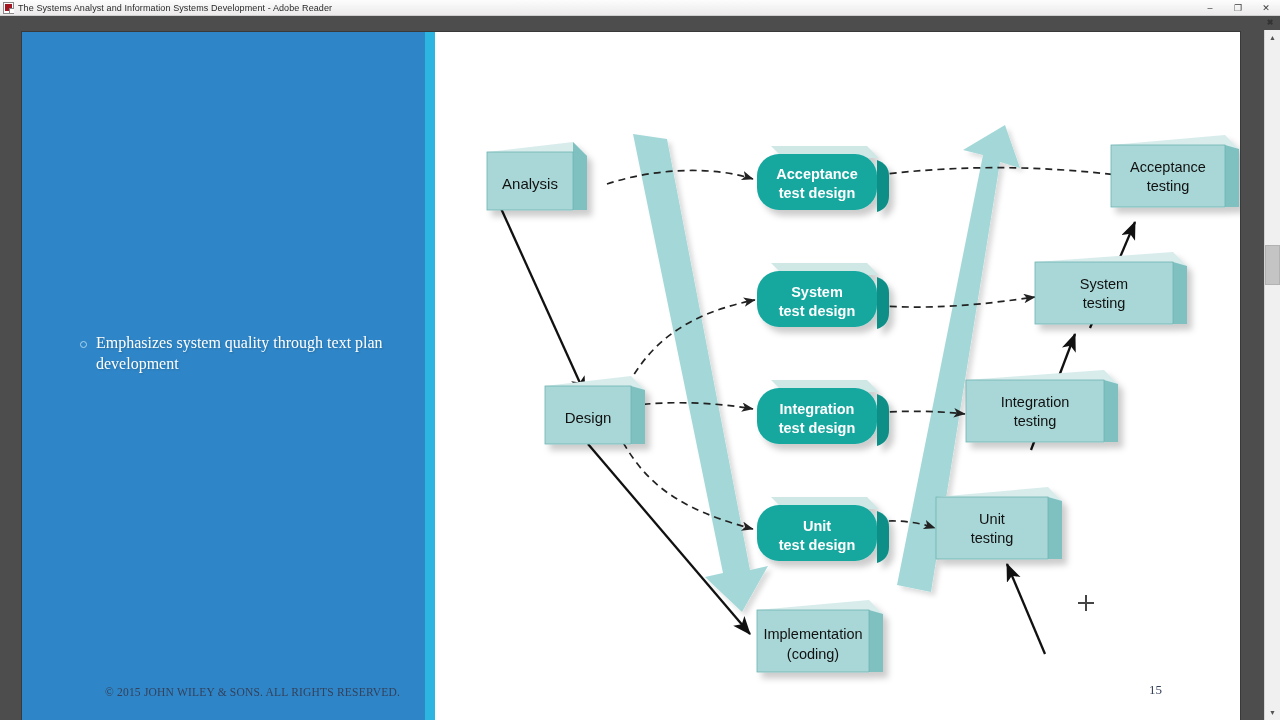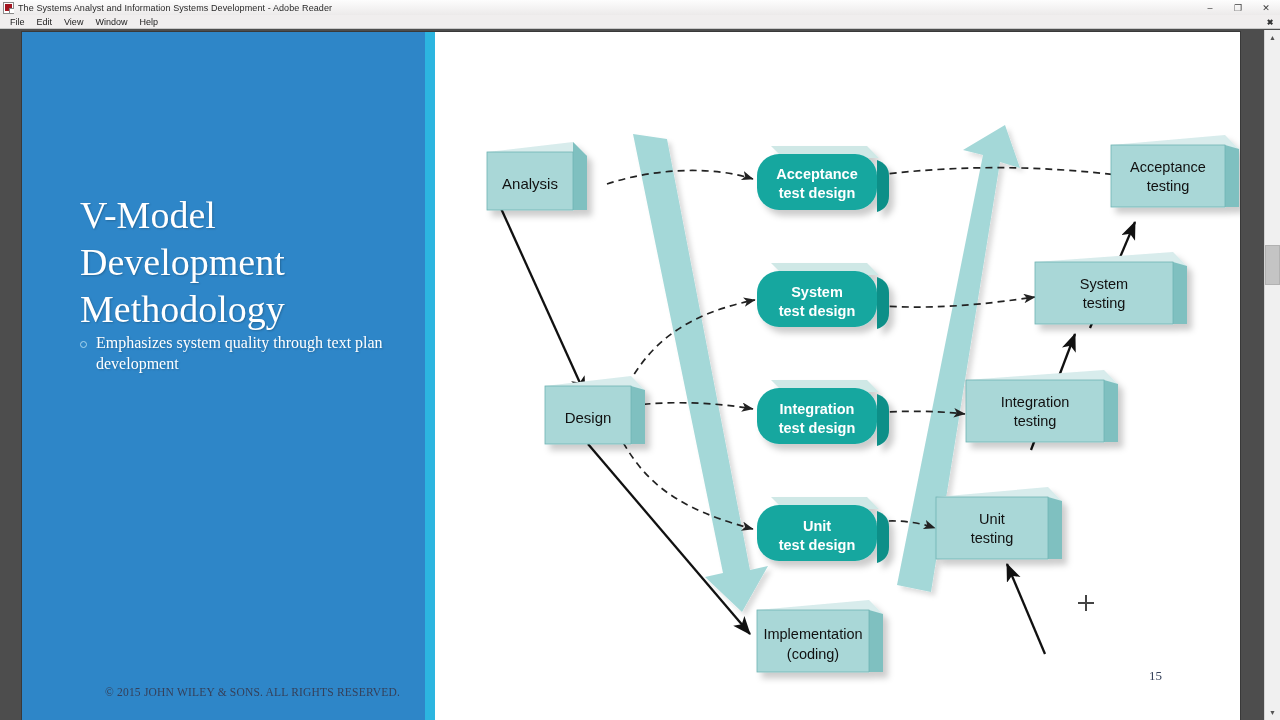--- a/index.html
+++ b/index.html
@@ -93,21 +93,21 @@
   
   .diagram{position:absolute;left:413px;top:0;width:805px;height:688px;}
   .diagram svg{position:absolute;left:0;top:0;}
 
   .footer-copy{
     position:absolute;left:83px;bottom:22px;
     font-family:"Liberation Serif", serif;
     font-size:11.5px;color:#35405a;letter-spacing:.2px;white-space:nowrap;
   }
   .footer-page{
-    position:absolute;right:78px;bottom:36px;
+    position:absolute;right:78px;bottom:22px;
     font-family:"Liberation Serif", serif;
     font-size:13px;color:#35405a;
   }
 
   
   .cursor{
     position:absolute;left:1078px;top:595px;width:16px;height:16px;pointer-events:none;
   }
   .cursor::before,.cursor::after{
     content:"";position:absolute;background:#444;
@@ -127,37 +127,29 @@
         <span class="fold"></span>
     </span>
     <span class="title-text">The Systems Analyst and Information Systems Development - Adobe Reader</span>
     <span class="winbtns">
       <span class="winbtn">–</span>
       <span class="winbtn">❐</span>
       <span class="winbtn close">✕</span>
     </span>
   </div>
 
-  <div class="menubar">
-    <span class="menu-item">File</span>
-    <span class="menu-item">Edit</span>
-    <span class="menu-item">View</span>
-    <span class="menu-item">Window</span>
-    <span class="menu-item">Help</span>
-  </div>
   <div class="mb-close">✖</div>
 
   <div class="viewport">
 
     <div class="slide">
 
       <div class="slide-left"></div>
       <div class="slide-stripe"></div>
 
-      <div class="slide-title">V-Model Development Methodology</div>
 
       <div class="bullet-row">
         <span class="bullet-mark"></span>
         <span class="bullet-text">Emphasizes system quality through text plan development</span>
       </div>
 
       <div class="diagram">
         <svg width="805" height="688" viewBox="0 0 805 688" xmlns="http://www.w3.org/2000/svg">
           <defs>
             <marker id="arrHead" markerWidth="9" markerHeight="9" refX="7.5" refY="3.2" orient="auto">

